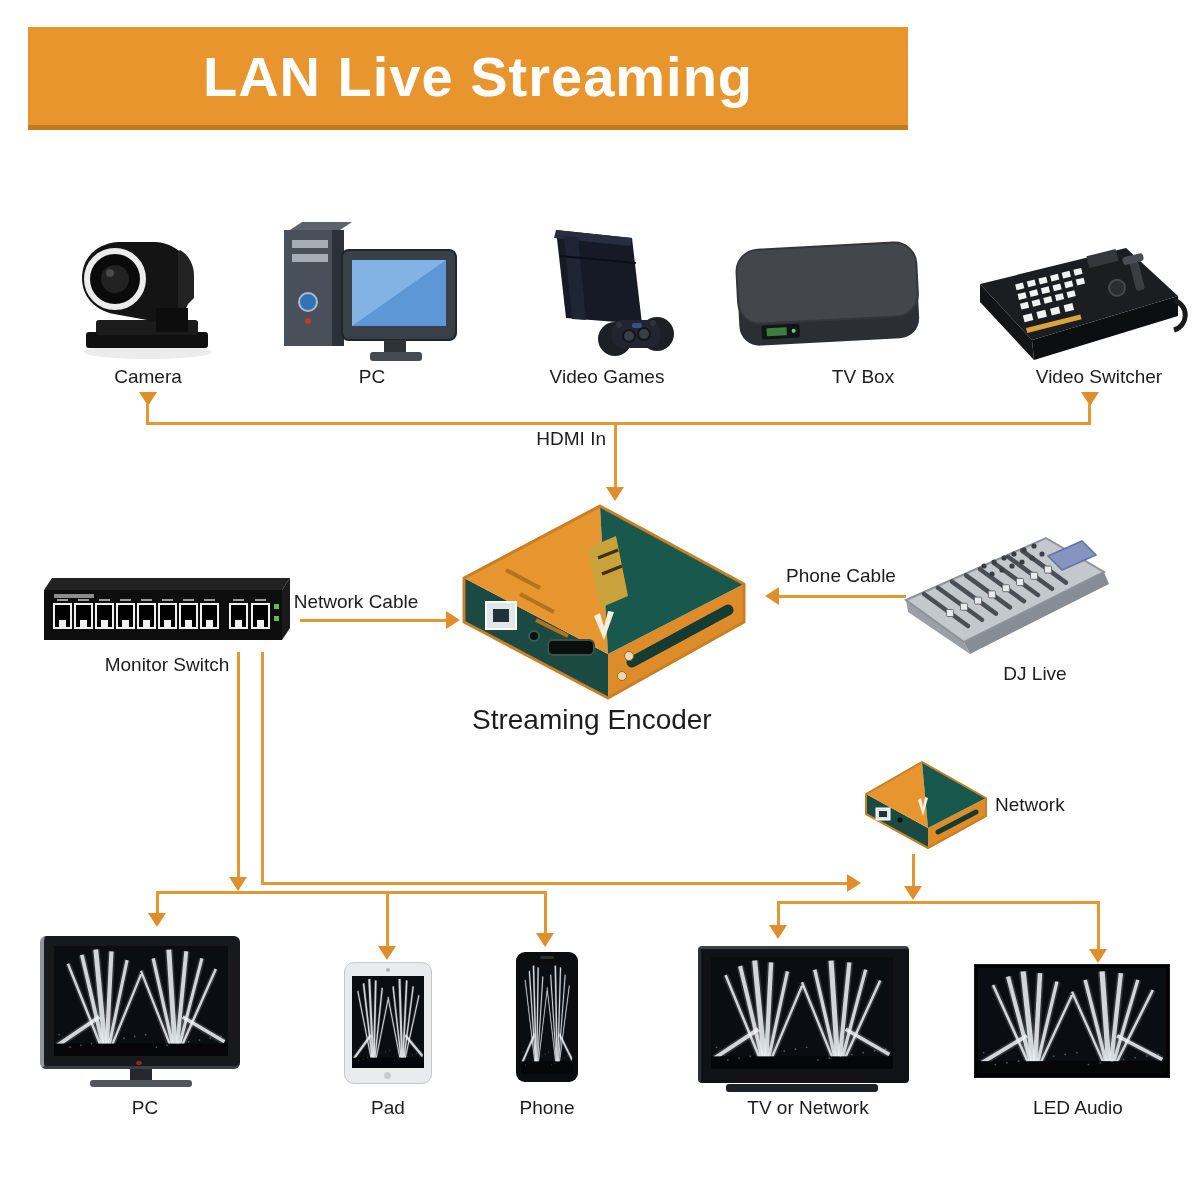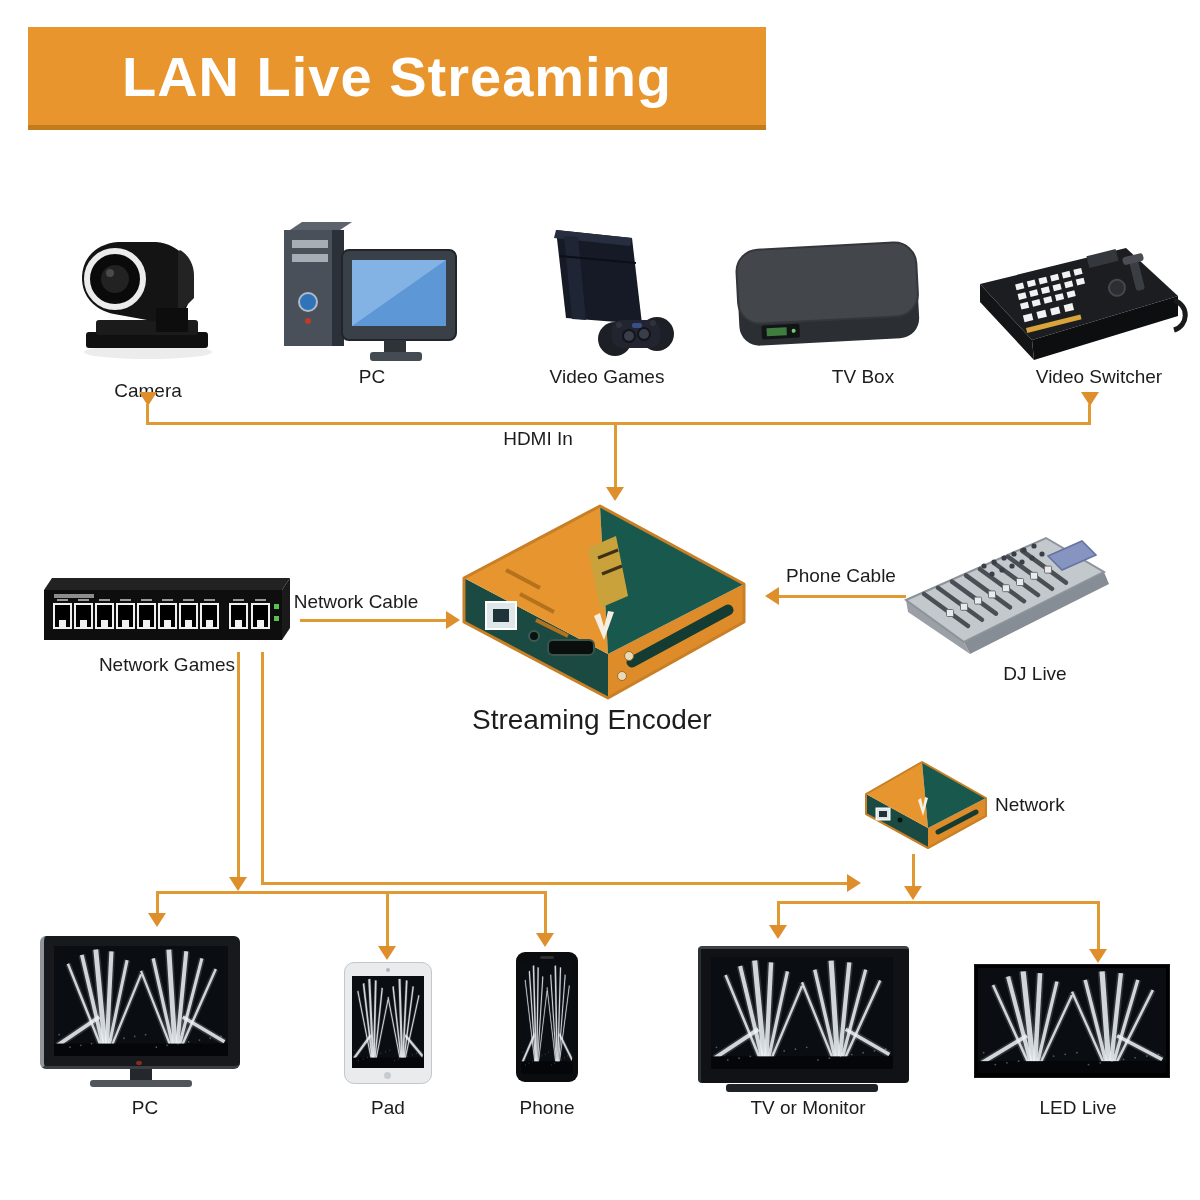--- a/index.html
+++ b/index.html
@@ -10,24 +10,24 @@
     --label:#1C1C1C;
     --bg:#FFFFFF;
   }
   html,body{margin:0;padding:0;background:var(--bg);}
   .stage{
     position:relative;width:1200px;height:1200px;margin:0 auto;
     background:var(--bg);overflow:hidden;
     font-family:"Liberation Sans", sans-serif;
   }
   .banner{
-    position:absolute;left:28px;top:27px;width:738px;height:98px;
+    position:absolute;left:28px;top:27px;width:860px;height:98px;
     background:var(--banner-bg);
     border-bottom:5px solid var(--banner-border);
-    display:flex;align-items:center;justify-content:center;
+    display:flex;align-items:center;justify-content:center;padding-left:20px;
   }
   .banner span{
     color:#FFFFFF;font-size:56px;font-weight:bold;letter-spacing:1px;
   }
   .lbl{
     position:absolute;font-size:19px;color:var(--label);
     text-align:center;white-space:nowrap;
   }
   .line{position:absolute;background:var(--connector);}
   .tri{position:absolute;width:0;height:0;}
@@ -51,21 +51,21 @@
     <ellipse cx="88" cy="136" rx="64" ry="7" fill="#ececec"></ellipse>
     <rect x="26" y="116" width="122" height="16" rx="3" fill="#101010"></rect>
     <rect x="36" y="104" width="102" height="15" rx="3" fill="#1b1b1b"></rect>
     <path d="M58 26 C34 28 22 44 22 62 c0 18 12 32 32 36 l44 8 c20 0 32 -12 32 -30 l0 -16 c0 -20 -14 -32 -34 -34 z" fill="#141414"></path>
     <path d="M120 34 c10 6 14 16 14 26 l0 22 -16 16 0 -62 z" fill="#232323"></path>
     <circle cx="55" cy="63" r="28" fill="#0a0a0a" stroke="#ececec" stroke-width="6"></circle>
     <circle cx="55" cy="63" r="14" fill="#222222"></circle>
     <circle cx="50" cy="57" r="4" fill="#4a4a4a"></circle>
     <rect x="96" y="92" width="32" height="24" fill="#0d0d0d"></rect>
   </svg>
-  <div class="lbl" style="left:58px;top:380px;width:180px">Camera</div>
+  <div class="lbl" style="left:58px;top:366px;width:180px">Camera</div>
 
   <svg class="devsvg" viewBox="0 0 188 144" style="left:276px;top:222px;width:188px;height:144px">
     <polygon points="14,8 64,8 76,0 26,0" fill="#5c636c"></polygon>
     <rect x="8" y="8" width="60" height="116" fill="#49505a"></rect>
     <rect x="56" y="8" width="12" height="116" fill="#2c3139"></rect>
     <rect x="16" y="18" width="36" height="8" fill="#a6adb5"></rect>
     <rect x="16" y="32" width="36" height="8" fill="#a6adb5"></rect>
     <circle cx="32" cy="80" r="9" fill="#3173b8" stroke="#aebcc9" stroke-width="2"></circle>
     <circle cx="32" cy="99" r="3" fill="#c0392b"></circle>
     <rect x="66" y="28" width="114" height="90" rx="7" fill="#3a4047" stroke="#21252a" stroke-width="2"></rect>
@@ -139,21 +139,21 @@
       <rect x="162" y="34" width="21" height="8" rx="3" fill="#4a4e54"></rect>
     </g>
   </svg>
   <div class="lbl" style="left:1009px;top:366px;width:180px">Video Switcher</div>
 
   <div class="tri tri-down" style="left:139px;top:392px"></div>
   <div class="line" style="left:146px;top:404px;width:3px;height:19px"></div>
   <div class="tri tri-down" style="left:1081px;top:392px"></div>
   <div class="line" style="left:1088px;top:404px;width:3px;height:19px"></div>
   <div class="line" style="left:146px;top:422px;width:945px;height:3px"></div>
-  <div class="lbl" style="left:470px;top:428px;width:136px;text-align:center">HDMI In</div>
+  <div class="lbl" style="left:470px;top:428px;width:136px;text-align:right">HDMI In</div>
   <div class="line" style="left:614px;top:425px;width:3px;height:62px"></div>
   <div class="tri tri-down" style="left:606px;top:487px"></div>
 
   <svg class="devsvg" viewBox="0 0 266 78" style="left:34px;top:574px;width:266px;height:78px">
     <polygon points="18,4 256,4 248,16 10,16" fill="#222222"></polygon>
     <rect x="10" y="16" width="238" height="50" fill="#0e0e0e"></rect>
     <polygon points="256,4 248,16 248,66 256,54" fill="#1a1a1a"></polygon>
     <rect x="20" y="20" width="40" height="4" fill="#8d8d8d"></rect>
     <g>
         <rect x="20" y="30" width="17" height="24" fill="#000000" stroke="#f0f0f0" stroke-width="2"></rect>
@@ -183,21 +183,21 @@
         <rect x="196" y="30" width="17" height="24" fill="#000000" stroke="#f0f0f0" stroke-width="2"></rect>
         <rect x="201" y="46" width="7" height="8" fill="#f0f0f0"></rect>
         <rect x="199" y="25" width="11" height="2" fill="#9a9a9a"></rect>
         <rect x="218" y="30" width="17" height="24" fill="#000000" stroke="#f0f0f0" stroke-width="2"></rect>
         <rect x="223" y="46" width="7" height="8" fill="#f0f0f0"></rect>
         <rect x="221" y="25" width="11" height="2" fill="#9a9a9a"></rect>
       </g>
     <rect x="240" y="30" width="5" height="5" fill="#59c052"></rect>
     <rect x="240" y="42" width="5" height="5" fill="#59c052"></rect>
   </svg>
-  <div class="lbl" style="left:77px;top:654px;width:180px">Network Games</div>
+  <div class="lbl" style="left:77px;top:654px;width:180px">Monitor Switch</div>
 
   <div class="lbl" style="left:280px;top:591px;width:152px">Network Cable</div>
   <div class="line" style="left:300px;top:619px;width:146px;height:3px"></div>
   <div class="tri tri-right" style="left:446px;top:611px"></div>
 
   <svg class="devsvg" viewBox="0 0 304 210" style="left:448px;top:496px;width:304px;height:210px">
     <polygon points="16,82 160,158 160,202 16,126" fill="#1b4a42"></polygon>
     <polygon points="160,158 296,88 296,126 160,202" fill="#de8c2a"></polygon>
     <polygon points="152,10 160,158 16,82" fill="#e6952f"></polygon>
     <polygon points="152,10 160,158 296,88" fill="#19594d"></polygon>
@@ -508,21 +508,21 @@
           <circle cx="58.800000000000004" cy="57" r="0.5" fill="#dfe6ee" opacity="0.35"></circle>
           <circle cx="65" cy="56" r="0.5" fill="#dfe6ee" opacity="0.35"></circle>
           <circle cx="71.2" cy="55" r="0.5" fill="#dfe6ee" opacity="0.35"></circle>
           <circle cx="77.4" cy="54" r="0.5" fill="#dfe6ee" opacity="0.35"></circle>
           <circle cx="83.60000000000001" cy="53" r="0.5" fill="#dfe6ee" opacity="0.35"></circle>
           <circle cx="89.8" cy="52" r="0.5" fill="#dfe6ee" opacity="0.35"></circle>
           <circle cx="96" cy="51" r="0.5" fill="#dfe6ee" opacity="0.35"></circle>
         </svg></div>
     <div style="position:absolute;left:28px;top:138px;width:152px;height:8px;background:#1d2024;border-radius:3px"></div>
   </div>
-  <div class="lbl" style="left:728px;top:1097px;width:160px">TV or Monitor</div>
+  <div class="lbl" style="left:728px;top:1097px;width:160px">TV or Network</div>
 
   <div class="screen-dev" style="left:974px;top:964px;width:196px;height:116px">
     <div style="position:absolute;left:0;top:0;width:194px;height:112px;background:#000000;border:1px solid #17191c"></div>
     <div class="concert" style="left:4px;top:4px;width:188px;height:105px"><svg viewBox="0 0 100 62" preserveAspectRatio="none" width="100%" height="100%">
           <rect width="100" height="62" fill="#0a0d12"></rect>
           <line x1="30" y1="64" x2="8" y2="10" stroke="#e8edf2" stroke-width="3.2" opacity="0.16"></line>
           <line x1="30" y1="64" x2="8" y2="10" stroke="#eef3f8" stroke-width="1.4" opacity="0.85"></line>
           <line x1="30" y1="64" x2="16" y2="5" stroke="#e8edf2" stroke-width="4" opacity="0.16"></line>
           <line x1="30" y1="64" x2="16" y2="5" stroke="#eef3f8" stroke-width="2.2" opacity="0.85"></line>
           <line x1="30" y1="64" x2="24" y2="2" stroke="#e8edf2" stroke-width="4.6" opacity="0.16"></line>
@@ -561,15 +561,15 @@
           <circle cx="52.6" cy="50" r="0.5" fill="#dfe6ee" opacity="0.35"></circle>
           <circle cx="58.800000000000004" cy="57" r="0.5" fill="#dfe6ee" opacity="0.35"></circle>
           <circle cx="65" cy="56" r="0.5" fill="#dfe6ee" opacity="0.35"></circle>
           <circle cx="71.2" cy="55" r="0.5" fill="#dfe6ee" opacity="0.35"></circle>
           <circle cx="77.4" cy="54" r="0.5" fill="#dfe6ee" opacity="0.35"></circle>
           <circle cx="83.60000000000001" cy="53" r="0.5" fill="#dfe6ee" opacity="0.35"></circle>
           <circle cx="89.8" cy="52" r="0.5" fill="#dfe6ee" opacity="0.35"></circle>
           <circle cx="96" cy="51" r="0.5" fill="#dfe6ee" opacity="0.35"></circle>
         </svg></div>
   </div>
-  <div class="lbl" style="left:998px;top:1097px;width:160px">LED Live</div>
+  <div class="lbl" style="left:998px;top:1097px;width:160px">LED Audio</div>
 
 </div>
 
 </body></html>

